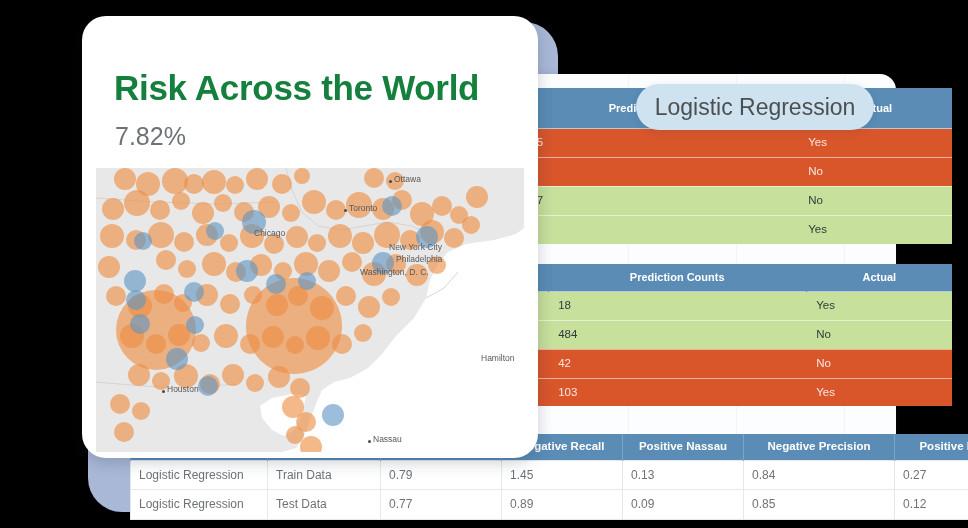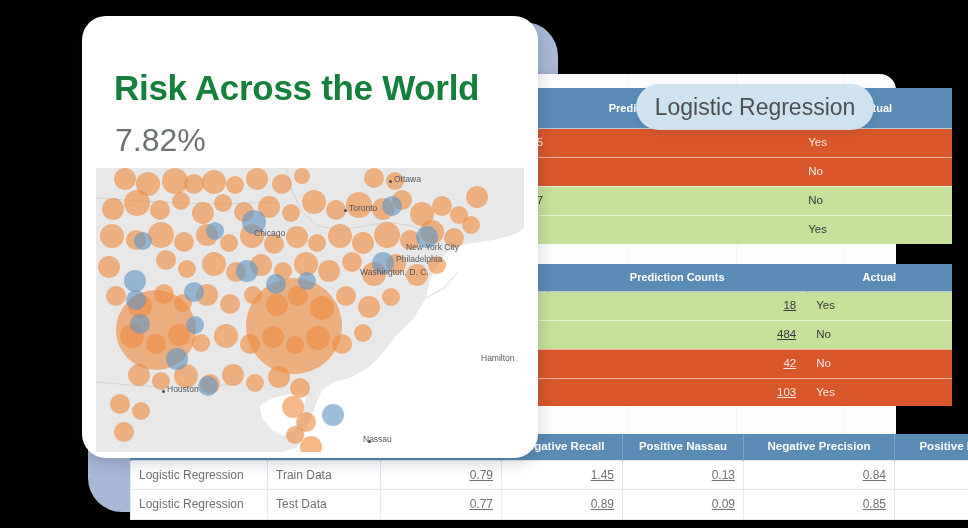--- a/index.html
+++ b/index.html
@@ -34,21 +34,21 @@
     padding:7px 10px;text-align:center;line-height:1.2;
     border-left:1px solid #5a8cb5;
   }
   .tbl td{
     padding:7px 10px;font-size:11.5px;line-height:1.2;
     border-top:1px solid rgba(255,255,255,.55);
   }
   .rowfalse td{background:#d9562b;color:#fbe7e0;}
   .rowtrue  td{background:#c7e09c;color:#34393a;}
   .c-left{text-align:left;}
-  .c-right{text-align:right;text-decoration:underline;}
+  .c-right{}
 
   
   #cm1{left:312px;top:88px;width:640px;}
   #cm1 .cA{width:150px;} #cm1 .cB{width:220px;} #cm1 .cC{width:110px;}
   
   #cm2{left:312px;top:264px;width:640px;}
   #cm2 .cA{width:190px;} #cm2 .cB{width:210px;} #cm2 .cC{width:110px;}
 
   
   #metrics{left:130px;top:434px;width:840px;font-size:12px;}
@@ -65,21 +65,21 @@
   .map-card{
     position:absolute;left:82px;top:16px;width:456px;height:442px;
     background:#ffffff;border-radius:24px;overflow:hidden;
     box-shadow:0 4px 16px rgba(20,30,60,.22);
   }
   .card-title{
     position:absolute;left:32px;top:52px;font-size:35px;font-weight:bold;
     color:#15803d;letter-spacing:-.3px;
   }
   .card-sub{
-    position:absolute;left:33px;top:106px;font-size:32px;color:#6d7275;
+    position:absolute;left:33px;top:106px;font-size:25px;color:#6d7275;
   }
   .map-wrap{
     position:absolute;left:14px;top:152px;width:428px;height:284px;
     background:#ffffff;overflow:hidden;
   }
   .land{position:absolute;inset:0;}
   .bubble{position:absolute;border-radius:50%;}
   .b-o{background:rgba(238,140,65,.62);}
   .b-b{background:rgba(95,150,195,.62);}
   .city{position:absolute;font-size:8.5px;color:#58595b;white-space:nowrap;}
@@ -340,28 +340,28 @@
       <div class="bubble b-b" style="left:226px;top:236px;width:22px;height:22px;"></div>
       <div class="bubble b-b" style="left:276px;top:84px;width:22px;height:22px;"></div>
       <div class="bubble b-b" style="left:320px;top:58px;width:22px;height:22px;"></div>
       <div class="bubble b-b" style="left:286px;top:28px;width:20px;height:20px;"></div>
 
       <div class="citydot" style="left:293px;top:12px;"></div>
       <div class="city" style="left:298px;top:6px;">Ottawa</div>
       <div class="citydot" style="left:248px;top:41px;"></div>
       <div class="city" style="left:253px;top:35px;">Toronto</div>
       <div class="city" style="left:158px;top:60px;">Chicago</div>
-      <div class="city" style="left:310px;top:74px;">New York City</div>
+      <div class="city" style="left:293px;top:74px;">New York City</div>
       <div class="city" style="left:300px;top:86px;">Philadelphia</div>
       <div class="city" style="left:264px;top:99px;">Washington, D. C.</div>
       <div class="city" style="left:385px;top:185px;">Hamilton</div>
       <div class="citydot" style="left:66px;top:222px;"></div>
       <div class="city" style="left:71px;top:216px;">Houston</div>
       <div class="citydot" style="left:272px;top:272px;"></div>
-      <div class="city" style="left:267px;top:266px;">Nassau</div>
+      <div class="city" style="left:277px;top:266px;">Nassau</div>
     </div>
   </div>
 
   <div class="pill">
     <span>Logistic Regression</span>
   </div>
 
 </div>
 
 </body></html>

